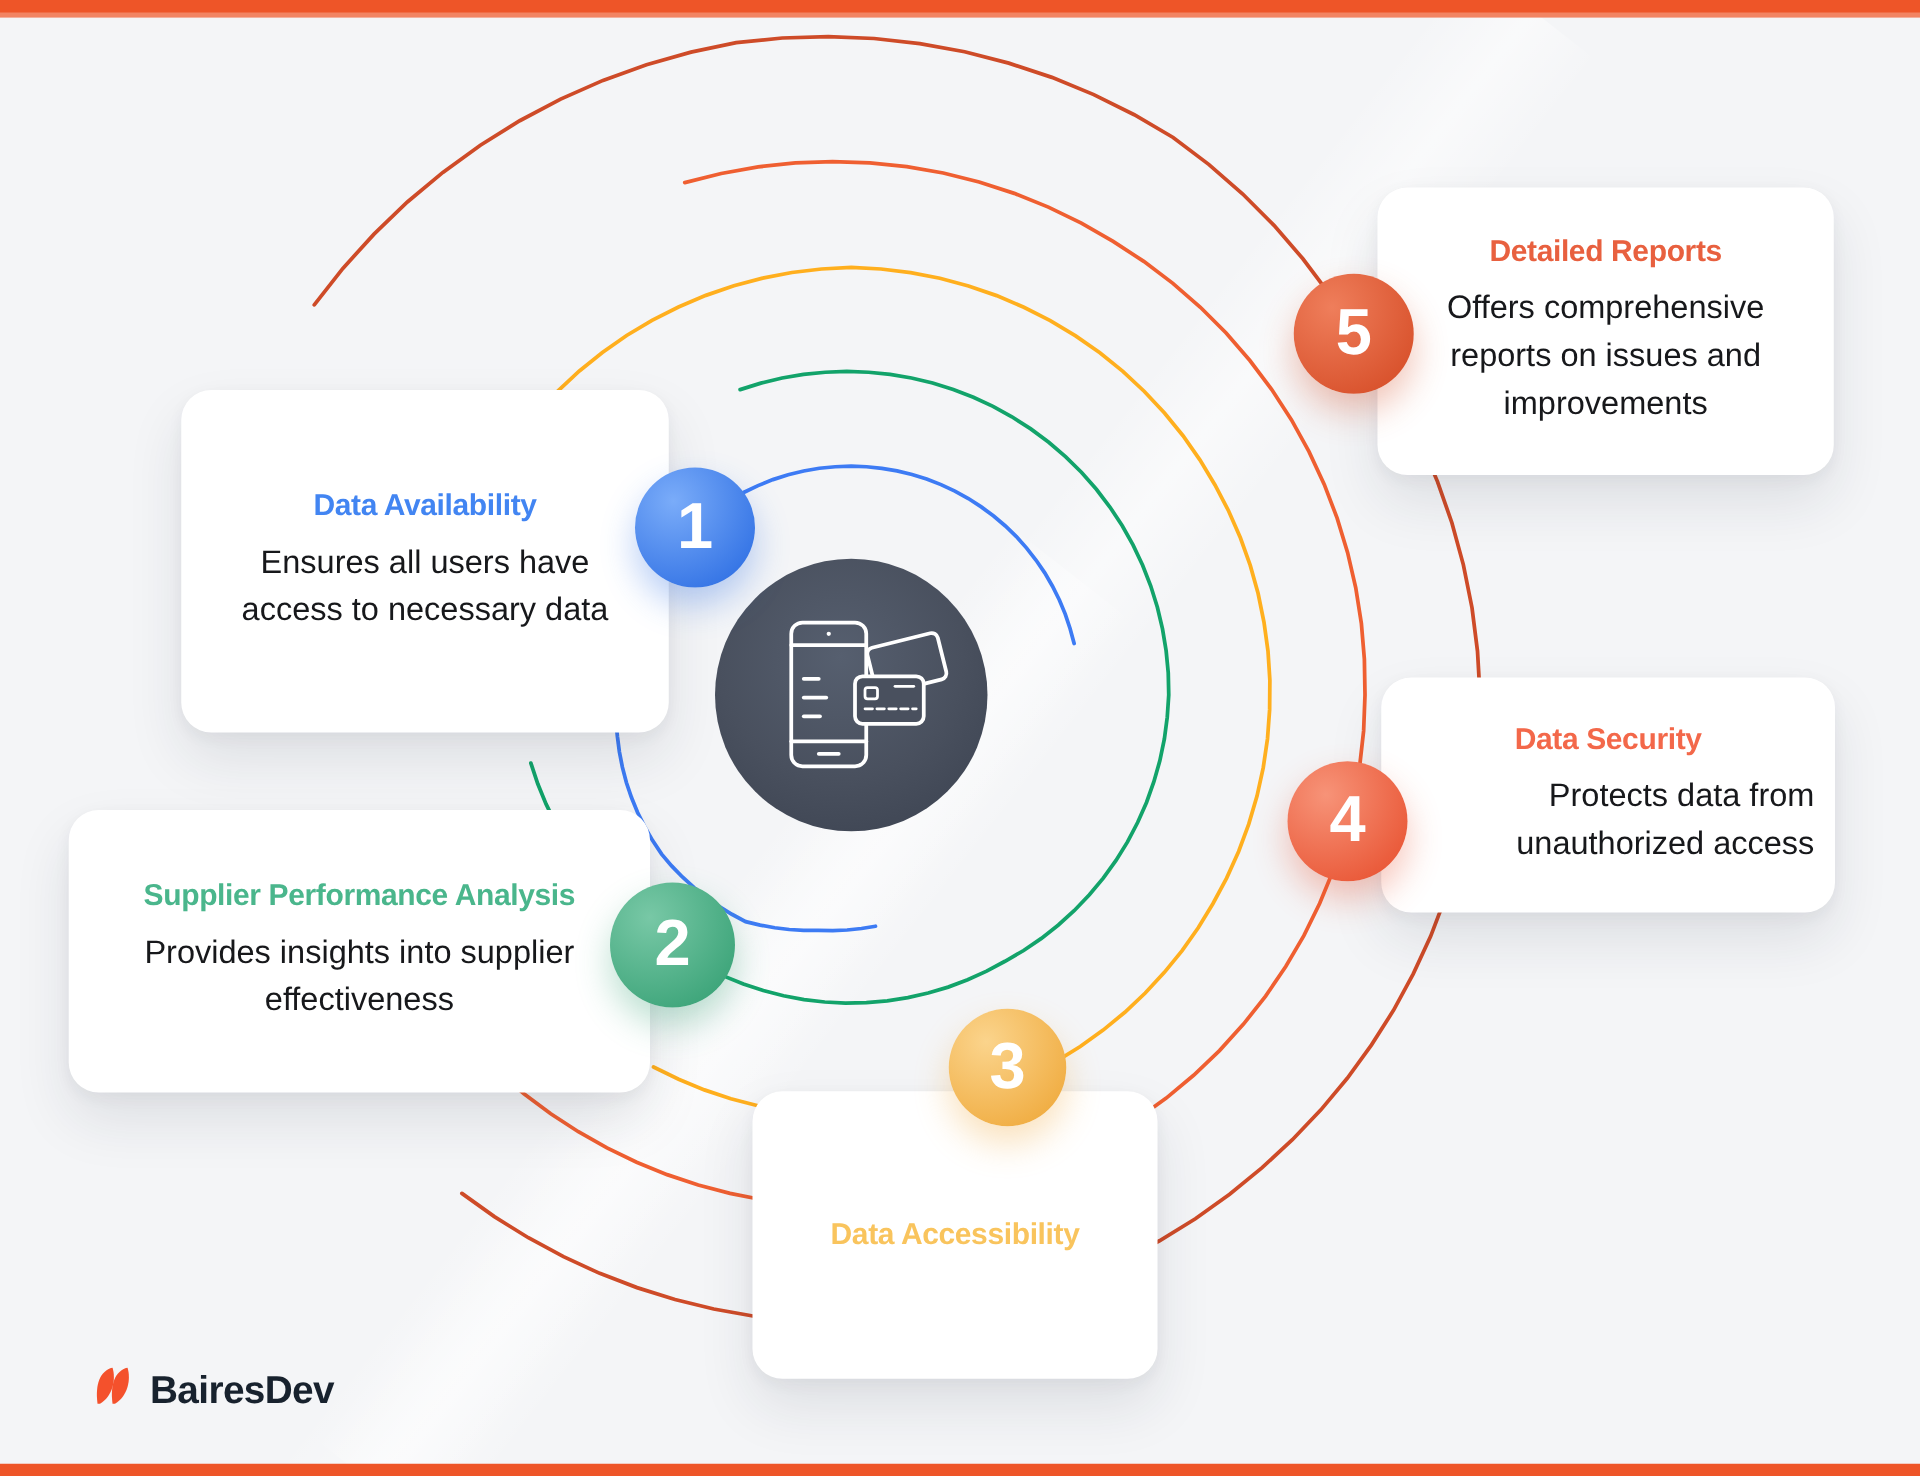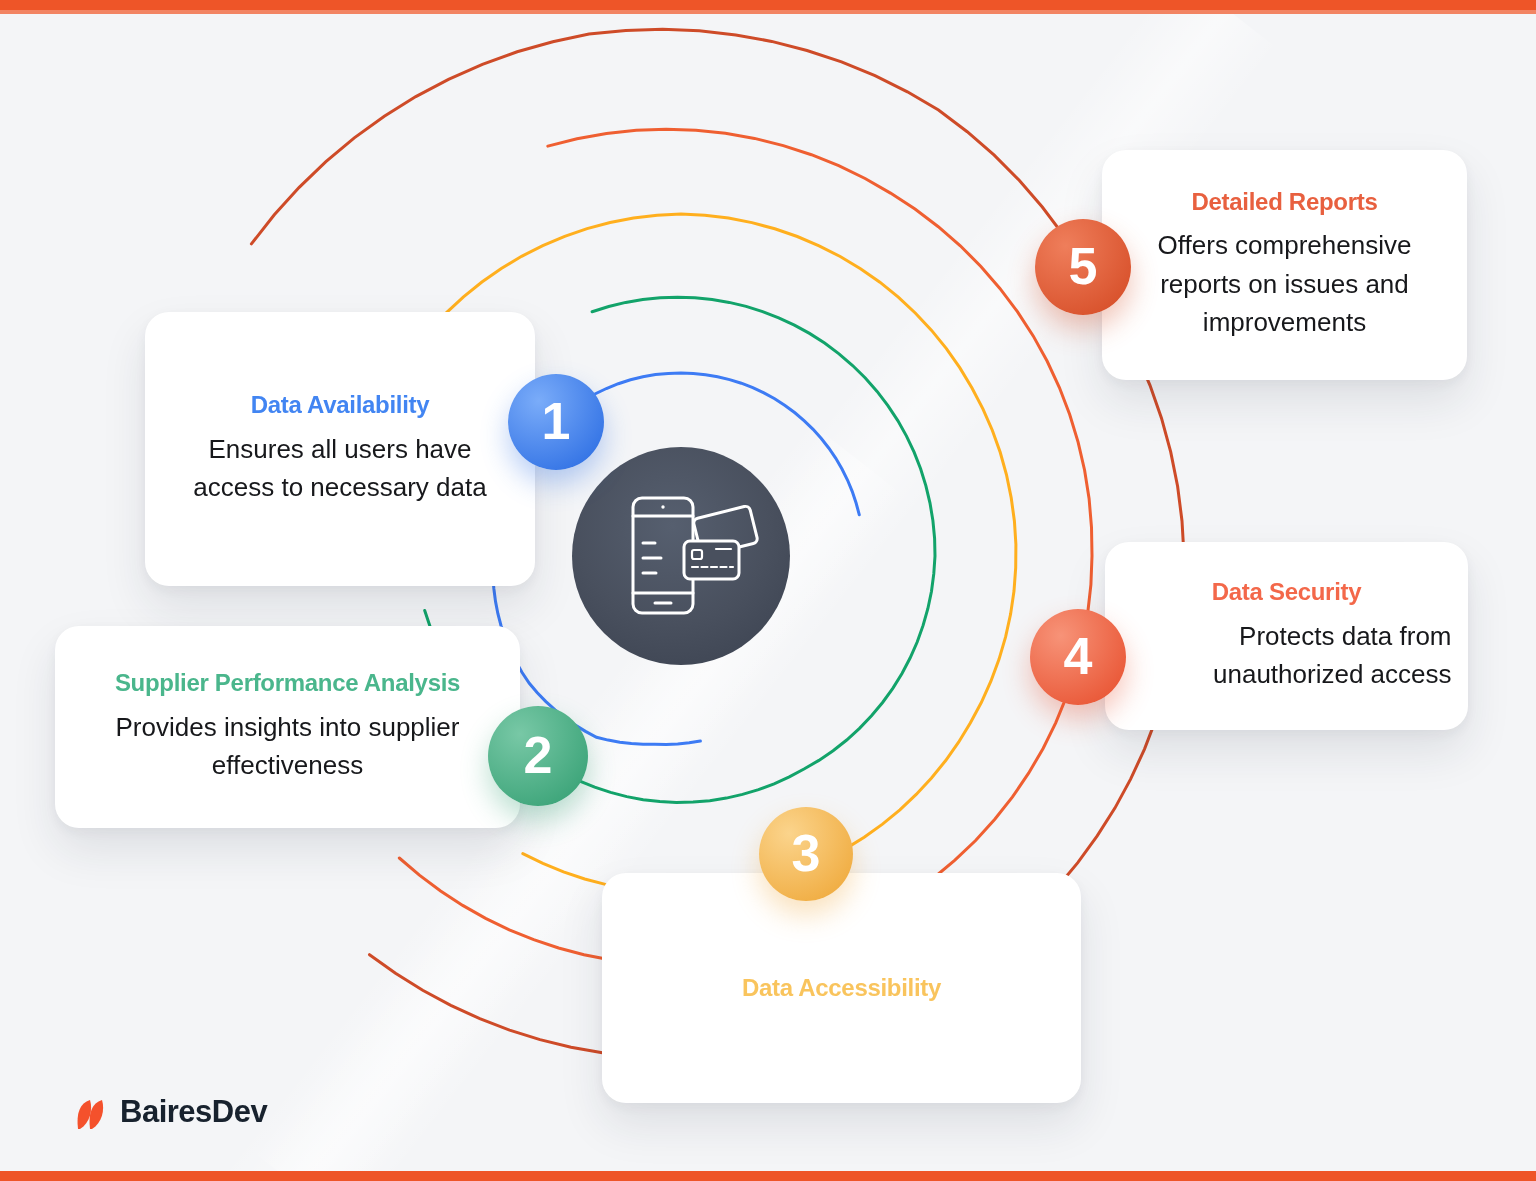--- a/index.html
+++ b/index.html
@@ -12,21 +12,21 @@
   .sheen{position:absolute;width:130px;height:1500px;z-index:1;pointer-events:none;
          background:linear-gradient(90deg,rgba(255,255,255,0),rgba(255,255,255,.5),rgba(255,255,255,0));}
   #decor-svg{position:absolute;left:0;top:0;z-index:2;}
   .card{position:absolute;background:#ffffff;border-radius:24px;z-index:3;
         display:flex;flex-direction:column;justify-content:center;align-items:center;gap:10px;
         box-shadow:0 22px 45px rgba(30,41,59,.10),0 4px 12px rgba(30,41,59,.05);}
   .card-title{margin:0;font-size:24px;font-weight:700;letter-spacing:-.3px;text-align:center;line-height:1.18;}
   .card-desc{margin:0;font-size:26px;line-height:1.48;color:#17181B;text-align:center;}
   .num{position:absolute;z-index:4;border-radius:50%;display:flex;align-items:center;justify-content:center;}
   .num span{color:#fff;font-size:52px;font-weight:700;line-height:1;transform:translateY(-1px);}
-  .logo{position:absolute;left:76px;top:1094px;z-index:3;display:flex;align-items:flex-end;gap:10px;}
+  .logo{position:absolute;left:76px;top:1094px;z-index:3;display:flex;align-items:flex-start;gap:10px;}
   .logo-text{font-size:31px;font-weight:700;letter-spacing:-.5px;}
 </style>
 </head>
 <body>
 
 <div class="stage" style="background: rgb(244, 245, 247);">
 
   <div class="sheen" style="left:700px;top:-150px;transform:rotate(38deg);"></div>
   <div class="sheen" style="left:330px;top:300px;transform:rotate(38deg);opacity:.7;"></div>
 
@@ -67,26 +67,26 @@
         <path d="M692 567 H733" stroke-width="2.2" stroke-dasharray="6 3.5"></path>
       </g>
     </g>
   </svg>
 
   <article class="card" id="card-1" style="left:145px;top:312px;width:390px;height:274px;">
     <h2 class="card-title" style="color: rgb(66, 133, 242);">Data Availability</h2>
     <p class="card-desc" style="max-width:340px;">Ensures all users have access to necessary data</p>
   </article>
 
-  <article class="card" id="card-2" style="left:55px;top:626px;width:465px;height:202px;">
+  <article class="card" id="card-2" style="left:55px;top:648px;width:465px;height:226px;">
     <h2 class="card-title" style="max-width: 420px; color: rgb(74, 182, 140);">Supplier Performance Analysis</h2>
     <p class="card-desc" style="max-width:430px;">Provides insights into supplier effectiveness</p>
   </article>
 
-  <article class="card" id="card-3" style="left:602px;top:873px;width:479px;height:230px;">
+  <article class="card" id="card-3" style="left:602px;top:873px;width:324px;height:230px;">
     <h2 class="card-title" style="color: rgb(249, 196, 93);">Data Accessibility</h2>
   </article>
 
   <article class="card" id="card-4" style="left:1105px;top:542px;width:363px;height:188px;">
     <h2 class="card-title" style="color: rgb(243, 104, 74);">Data Security</h2>
     <p class="card-desc" style="max-width:330px;text-align:right;">Protects data from unauthorized access</p>
   </article>
 
   <article class="card" id="card-5" style="left:1102px;top:150px;width:365px;height:230px;">
     <h2 class="card-title" style="color: rgb(232, 96, 63);">Detailed Reports</h2>

